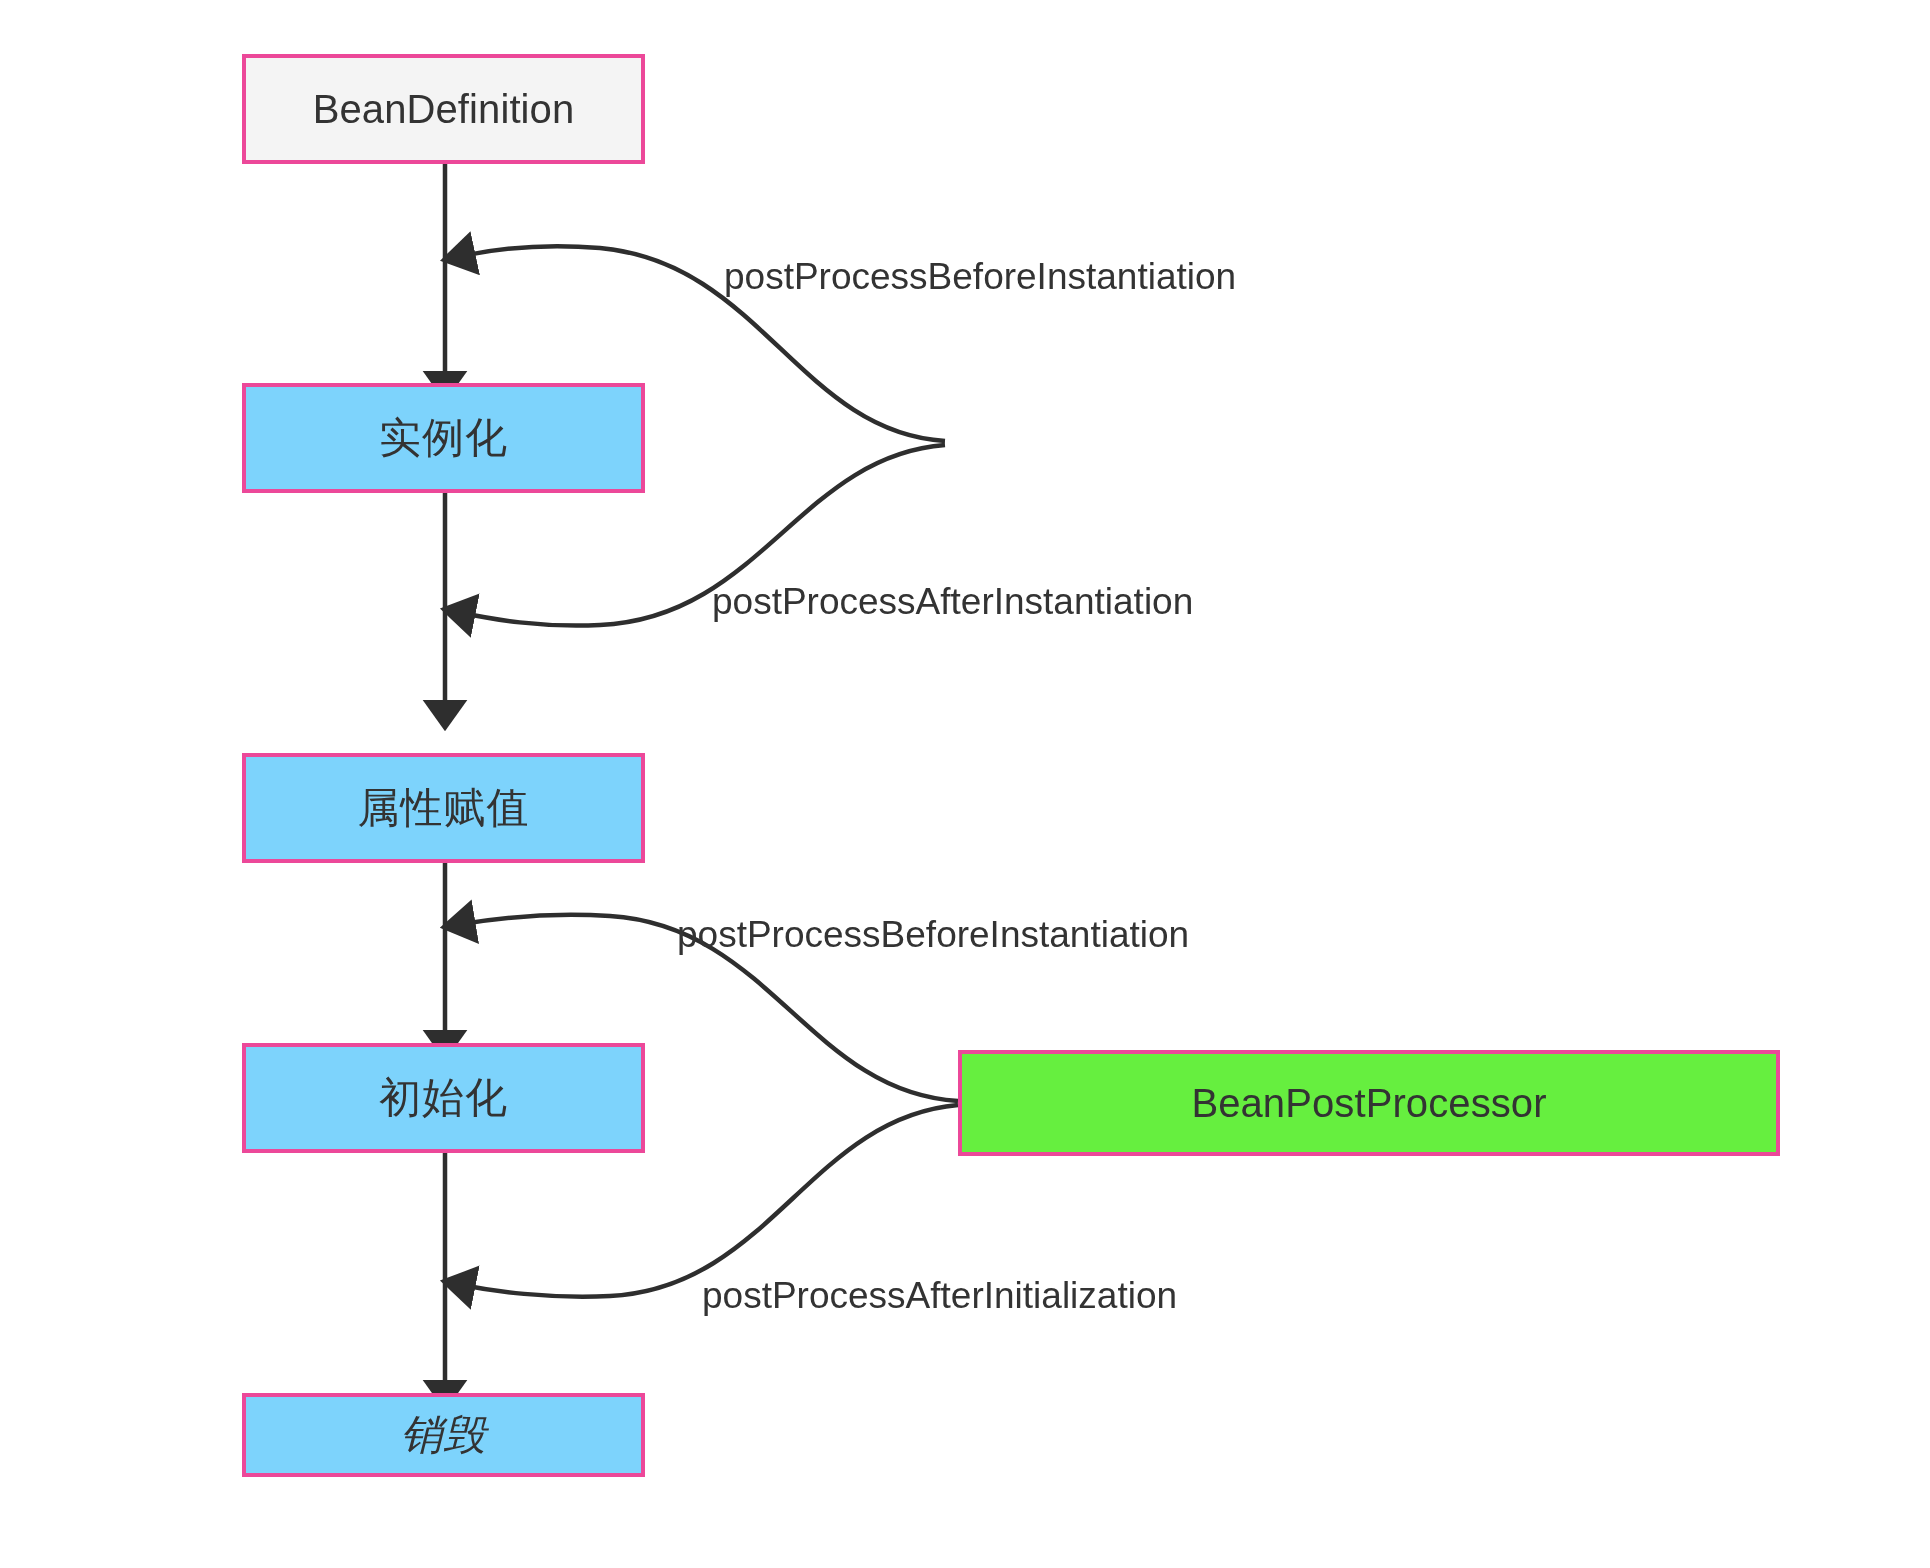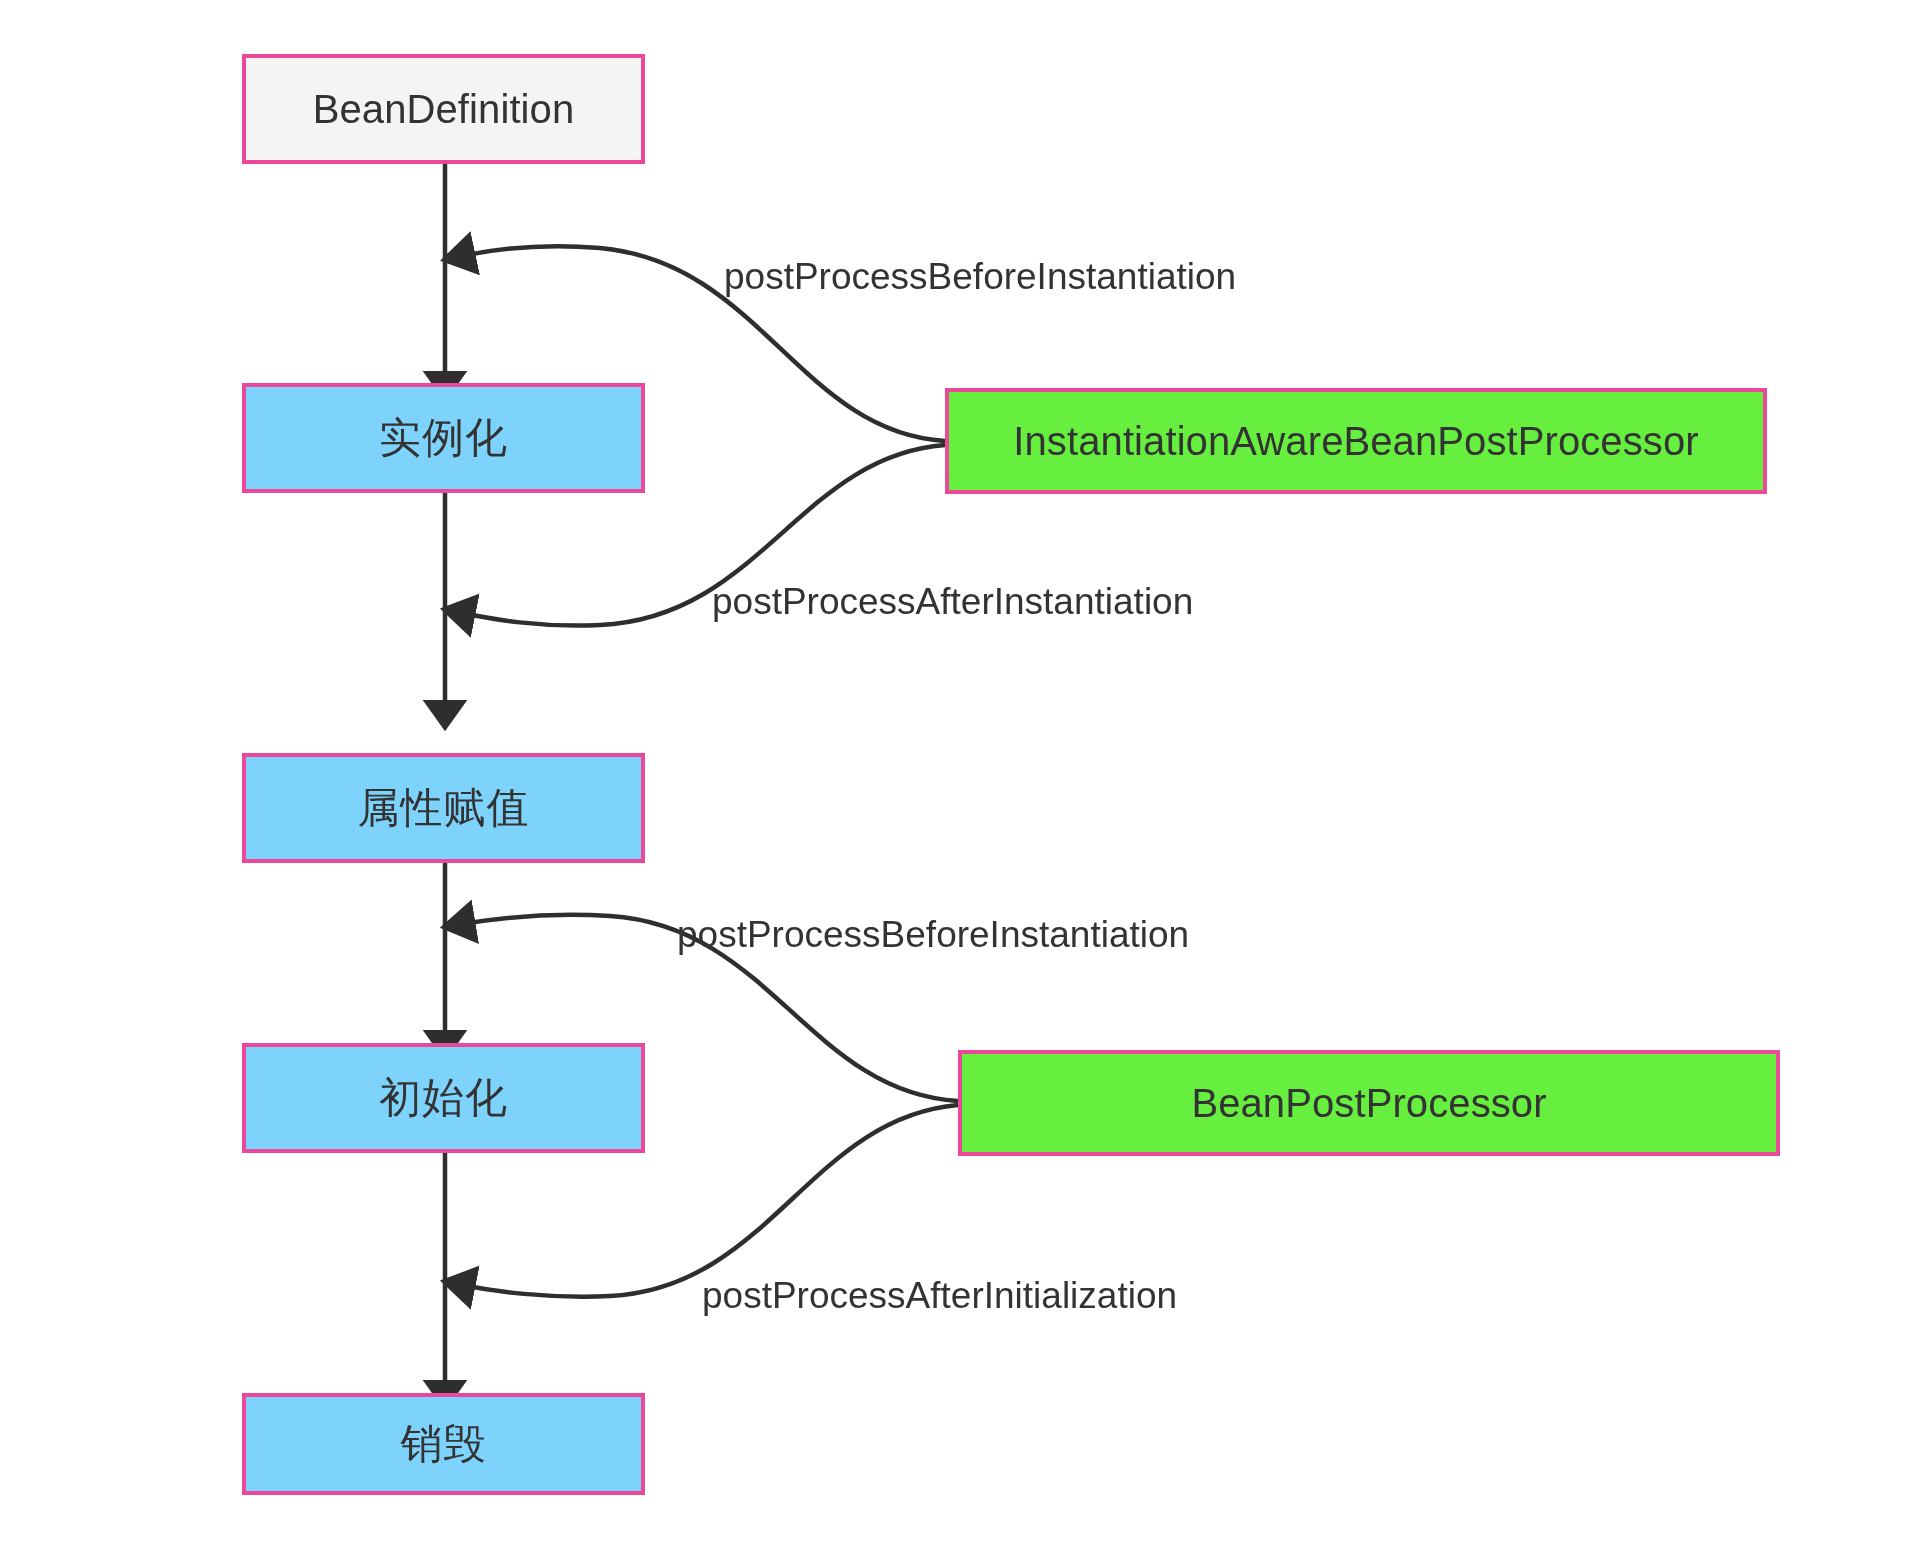--- a/index.html
+++ b/index.html
@@ -122,27 +122,24 @@
   </div>
 
   <div class="node node-stage" style="left:242px; top:713px; width:403px; height:110px;margin-top:40px;">
     <span class="node-label label-cjk">属性赋值</span>
   </div>
 
   <div class="node node-stage" style="left:242px; top:1043px; width:403px; height:110px;">
     <span class="node-label label-cjk">初始化</span>
   </div>
 
-  <div class="node node-stage" style="left:242px; top:1393px; width:403px; height:102px;">
+  <div class="node node-stage" style="left:242px; top:1393px; width:403px; height:84px;font-style:italic;">
     <span class="node-label label-cjk">销毁</span>
   </div>
 
-  <div class="node node-proc" style="left:945px; top:388px; width:822px; height:106px;">
-    <span class="node-label label-latin">InstantiationAwareBeanPostProcessor</span>
-  </div>
 
   <div class="node node-proc" style="left:958px; top:1050px; width:822px; height:106px;">
     <span class="node-label label-latin">BeanPostProcessor</span>
   </div>
 
   <div class="edge-label" style="left:724px; top:258px;">postProcessBeforeInstantiation</div>
 
   <div class="edge-label" style="left:712px; top:583px;">postProcessAfterInstantiation</div>
 
   <div class="edge-label" style="left:677px; top:916px;">postProcessBeforeInstantiation</div>

